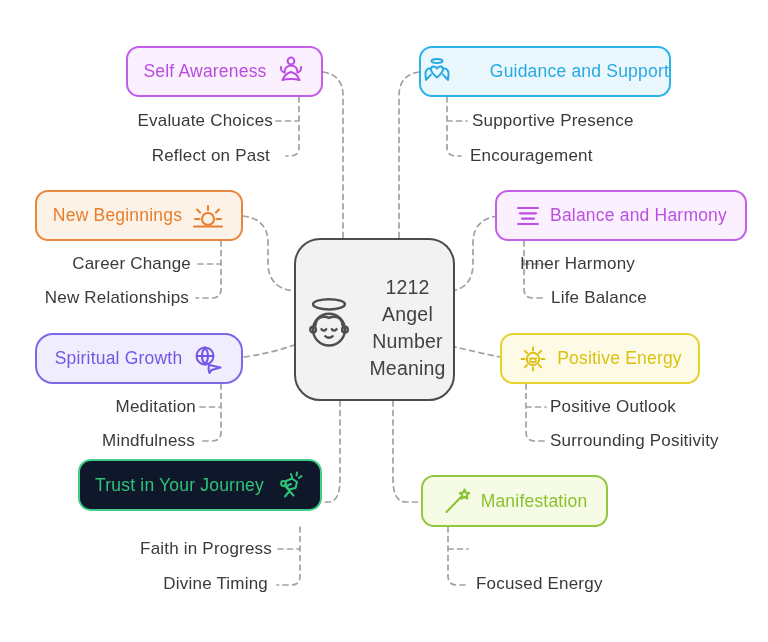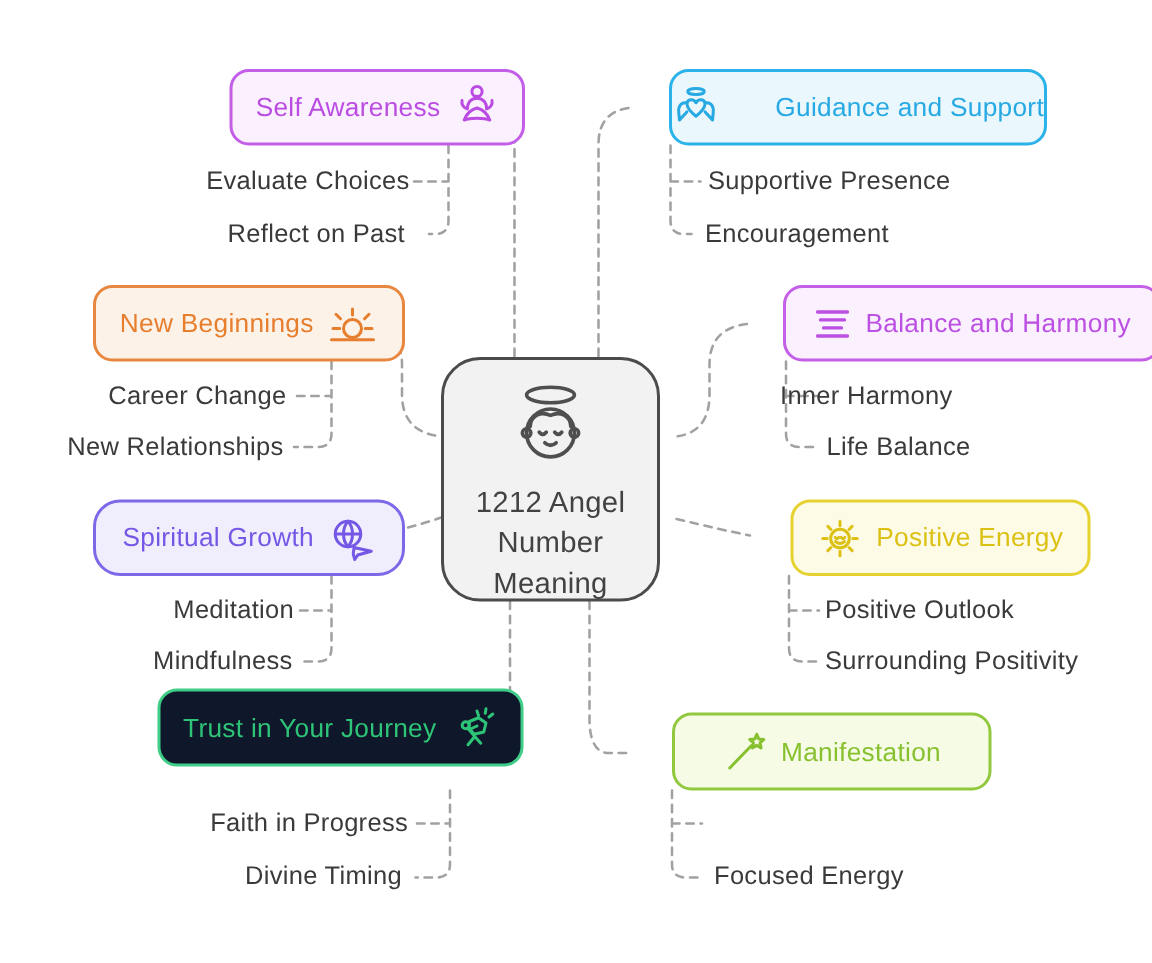--- a/index.html
+++ b/index.html
@@ -5,28 +5,28 @@
   html,body{margin:0;padding:0;background:#ffffff;}
   .canvas{
     position:relative;width:768px;height:642px;background:#ffffff;
     font-family:"Liberation Sans",sans-serif;overflow:hidden;
   }
   .connector-layer{position:absolute;left:0;top:0;width:768px;height:642px;}
   .node{
     position:absolute;box-sizing:border-box;
     border:2px solid #999;border-radius:13px;background:#fff;
     display:flex;align-items:center;justify-content:center;gap:9px;
-    font-size:17.5px;letter-spacing:.2px;white-space:nowrap;margin-left:27px;
+    font-size:17.5px;letter-spacing:.2px;white-space:nowrap;
   }
   .node .icon{display:flex;align-items:center;justify-content:center;}
   .node .icon svg{display:block;}
   .center-node{
-    position:absolute;box-sizing:border-box;left:294px;top:238px;width:146px;height:163px;
+    position:absolute;box-sizing:border-box;left:294px;top:238px;width:161px;height:163px;
     border:2.5px solid #4b4b4b;border-radius:26px;background:#f2f2f2;
-    display:flex;flex-direction:column;align-items:center;justify-content:flex-start;
+    display:flex;flex-direction:row;align-items:center;justify-content:flex-start;
     padding-top:13px;
   }
   .center-text{
     margin-top:4px;font-size:19.5px;line-height:27px;color:#424242;
     text-align:center;white-space:pre-line;letter-spacing:.2px;
   }
   .sub{
     position:absolute;height:22px;line-height:22px;font-size:17px;
     color:#3a3a3a;white-space:nowrap;letter-spacing:.2px;
   }
@@ -146,21 +146,21 @@
     <span class="icon">
       <svg width="32" height="30" viewBox="0 0 32 30" fill="none" stroke="currentColor" stroke-width="2" stroke-linecap="round" stroke-linejoin="round">
         <path d="M18,4 L19,7 M24,2.5 L23.5,5.5 M28.5,6 L26,8"></path>
         <path d="M13,11 L19,8.5 L24,12 L22.5,18 L16,19.5 L12.5,15 Z"></path>
         <circle cx="10.5" cy="13.5" r="2.4"></circle>
         <path d="M12,15.5 L16.5,21 M12.5,16.5 L18,14 M16.5,21 L12,26.5 M16.5,21 L20.5,25.5"></path>
       </svg>
     </span>
   </div>
 
-  <div class="node" style="left: 421px; top: 475px; width: 213px; height: 52px; border-color: rgb(146, 200, 62); background: rgb(245, 251, 228); color: rgb(136, 193, 48); text-align: right;">
+  <div class="node" style="left: 421px; top: 475px; width: 187px; height: 52px; border-color: rgb(146, 200, 62); background: rgb(245, 251, 228); color: rgb(136, 193, 48); text-align: right;">
     <span class="icon">
       <svg width="30" height="30" viewBox="0 0 30 30" fill="none" stroke="currentColor" stroke-width="2" stroke-linecap="round" stroke-linejoin="round">
         <path d="M4.5,26 L19,11"></path>
         <path d="M22.5,3.5 L23.8,6.6 L27.2,7 L24.7,9.3 L25.4,12.6 L22.5,10.9 L19.6,12.6 L20.3,9.3 L17.8,7 L21.2,6.6 Z"></path>
       </svg>
     </span>
     <span>Manifestation</span>
   </div>
 
   <div class="sub" style="right:495px;top:110px">Evaluate Choices</div>

